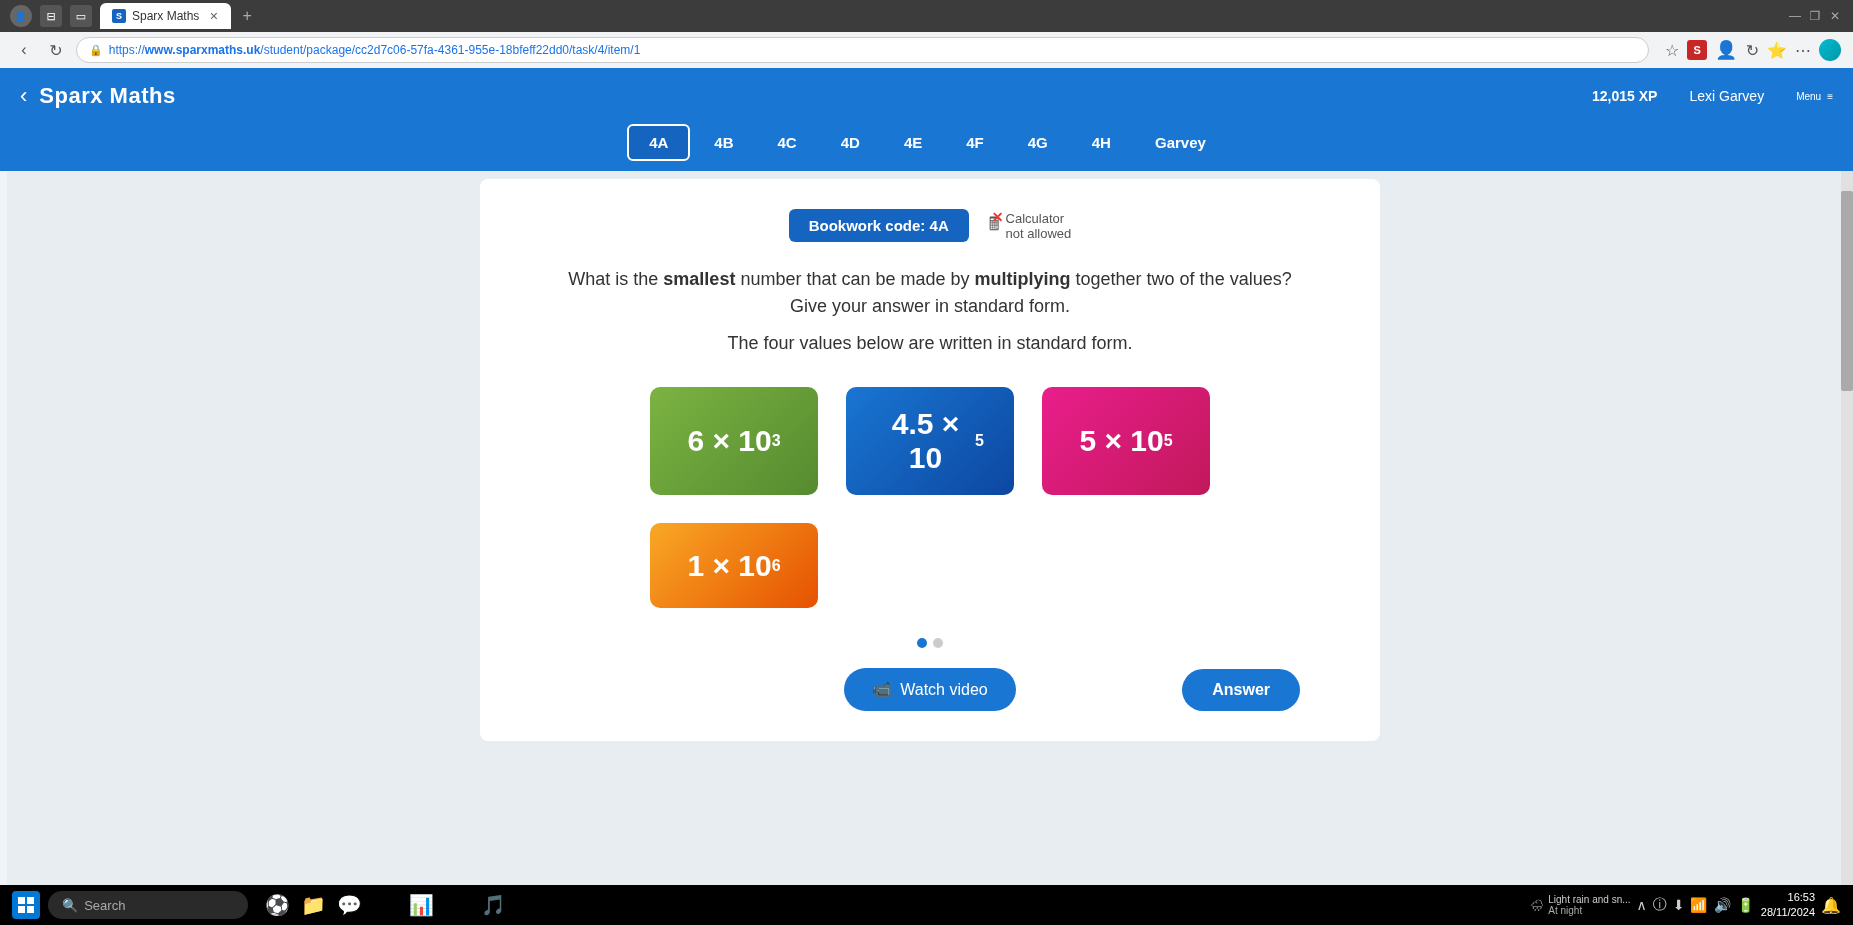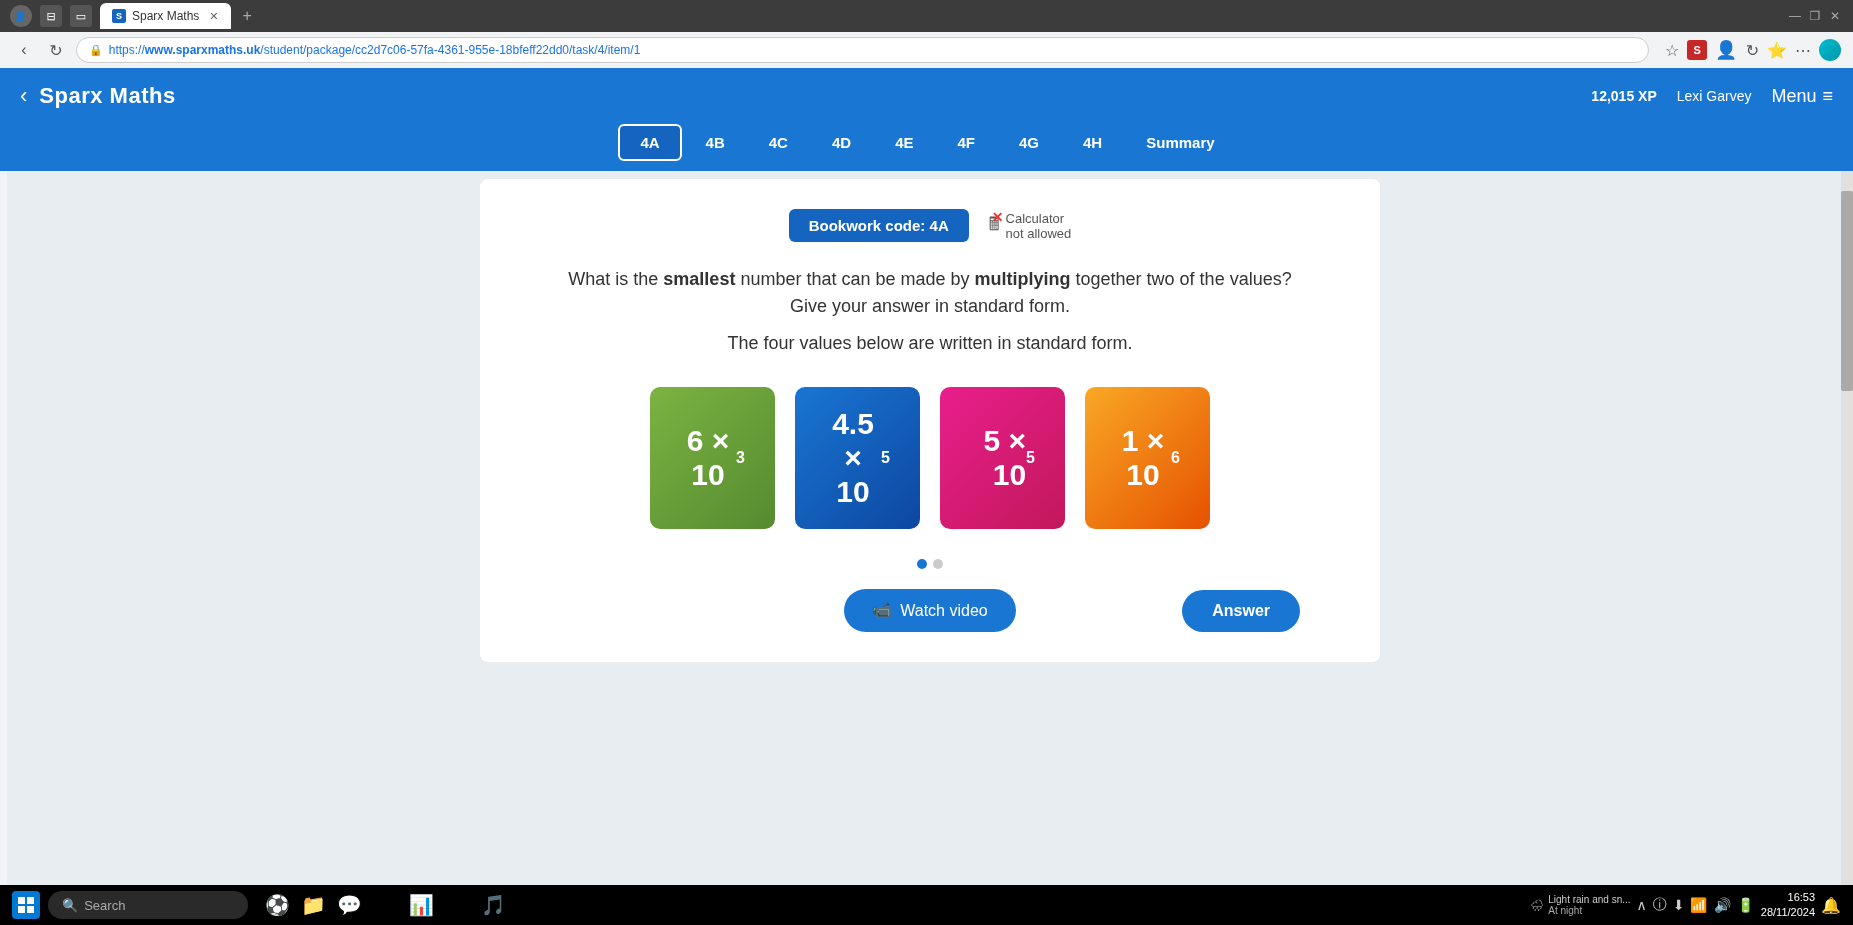--- a/index.html
+++ b/index.html
@@ -110,36 +110,36 @@
     .sparx-logo {
       font-size: 22px;
       font-weight: bold;
       color: white;
       letter-spacing: 0.5px;
     }
     .header-right {
       margin-left: auto;
       display: flex;
       align-items: center;
-      gap: 20px;
+      gap: 32px;
       font-size: 14px;
       color: white;
     }
     .xp-badge {
       font-weight: bold;
     }
     .menu-btn {
       background: none;
       border: none;
       color: white;
       cursor: pointer;
       display: flex;
       align-items: center;
       gap: 6px;
-      font-size: 18px;
+      font-size: 10px;
     }
 
     
     .tab-nav {
       background: #1976d2;
       display: flex;
       justify-content: center;
       gap: 4px;
       padding: 0 20px 10px;
     }
@@ -208,22 +208,22 @@
       text-align: center;
       font-size: 18px;
       color: #333;
       margin-bottom: 10px;
       line-height: 1.5;
     }
     .question-text strong { font-weight: bold; }
 
     .values-grid {
       display: grid;
-      grid-template-columns: 1fr 1fr 1fr 1fr;
-      gap: 20px;
+      grid-template-columns: 1fr 1fr 1fr;
+      gap: 28px;
       margin: 30px auto;
       max-width: 560px;
     }
 
     .value-card {
       border-radius: 10px;
       padding: 20px 30px;
       text-align: center;
       font-size: 30px;
       font-weight: bold;
@@ -419,21 +419,21 @@
 
   <div class="tab-nav">
     <button class="nav-tab active">4A</button>
     <button class="nav-tab">4B</button>
     <button class="nav-tab">4C</button>
     <button class="nav-tab">4D</button>
     <button class="nav-tab">4E</button>
     <button class="nav-tab">4F</button>
     <button class="nav-tab">4G</button>
     <button class="nav-tab">4H</button>
-    <button class="nav-tab">Summary</button>
+    <button class="nav-tab">Garvey</button>
   </div>
 
   <div class="main-content">
 
     <div class="scrollbar-track">
       <div class="scrollbar-thumb"></div>
     </div>
 
     <div class="content-inner">
 

